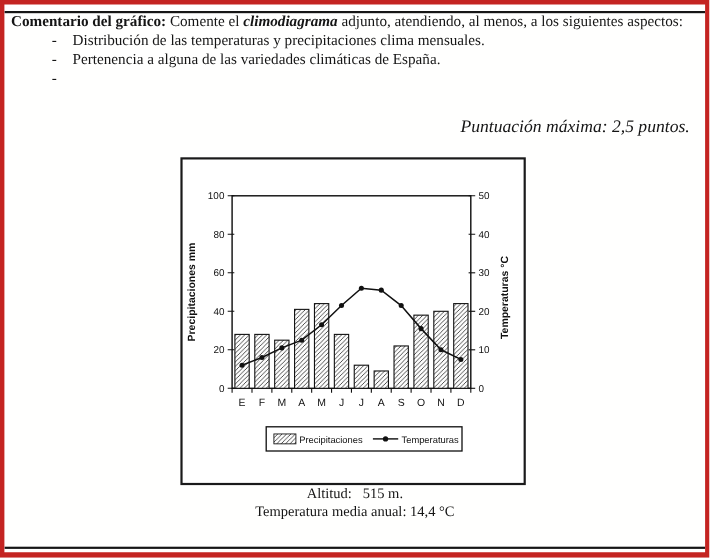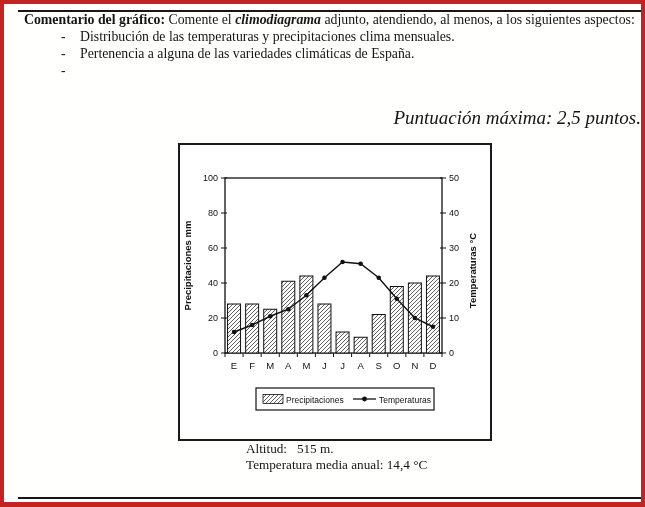--- a/index.html
+++ b/index.html
@@ -6,51 +6,50 @@
   .page{
     position:relative;
     width:645px;height:507px;
     box-sizing:border-box;
     border:4px solid #c42421;
     border-bottom-width:5px;
     background:#fffffe;
     font-family:"Liberation Serif",serif;
     color:#151515;
     overflow:hidden;
-    padding-left:14px;
   }
   .inner{position:relative;width:637px;height:498px;}
   .rule{position:absolute;left:0;right:0;height:2px;background:#161616;}
   .rule-top{top:6px;}
   .rule-bottom{top:493px;}
   .prompt{
     position:absolute;left:6px;top:7px;width:626px;
     font-size:13.8px;line-height:17px;text-align:justify;
   }
   .prompt .lead{font-weight:bold;}
   .prompt .cw{font-weight:bold;font-style:italic;}
   .bullet{display:flex;padding-left:37px;}
   .bullet .dash{width:19px;flex:0 0 19px;}
   .score{
     position:absolute;top:103px;right:14px;
-    font-style:italic;font-size:19px;
+    font-style:italic;font-size:16px;
   }
   .chart-box{
     position:absolute;left:160px;top:139px;
     width:314px;height:298px;
     box-sizing:border-box;border:2px solid #1a1a1a;
     background:#fff;
   }
   .chart-box svg{display:block;}
   svg text{font-family:"Liberation Sans",sans-serif;fill:#111;}
   .footer{
     position:absolute;left:228px;top:437px;
     font-size:13.2px;line-height:15.9px;
   }
-  .footer div{white-space:pre;}
+  .footer div{white-space:pre;text-align:center;}
 </style>
 </head>
 <body>
 
 <div class="page" style="border-color: rgb(196, 36, 33);">
   <div class="inner">
     <div class="rule rule-top"></div>
 
     <div class="prompt">
       <div><span class="lead">Comentario del gráfico:</span><span> Comente el </span><span class="cw">climodiagrama</span><span> adjunto, atendiendo, al menos, a los siguientes aspectos:</span></div>

